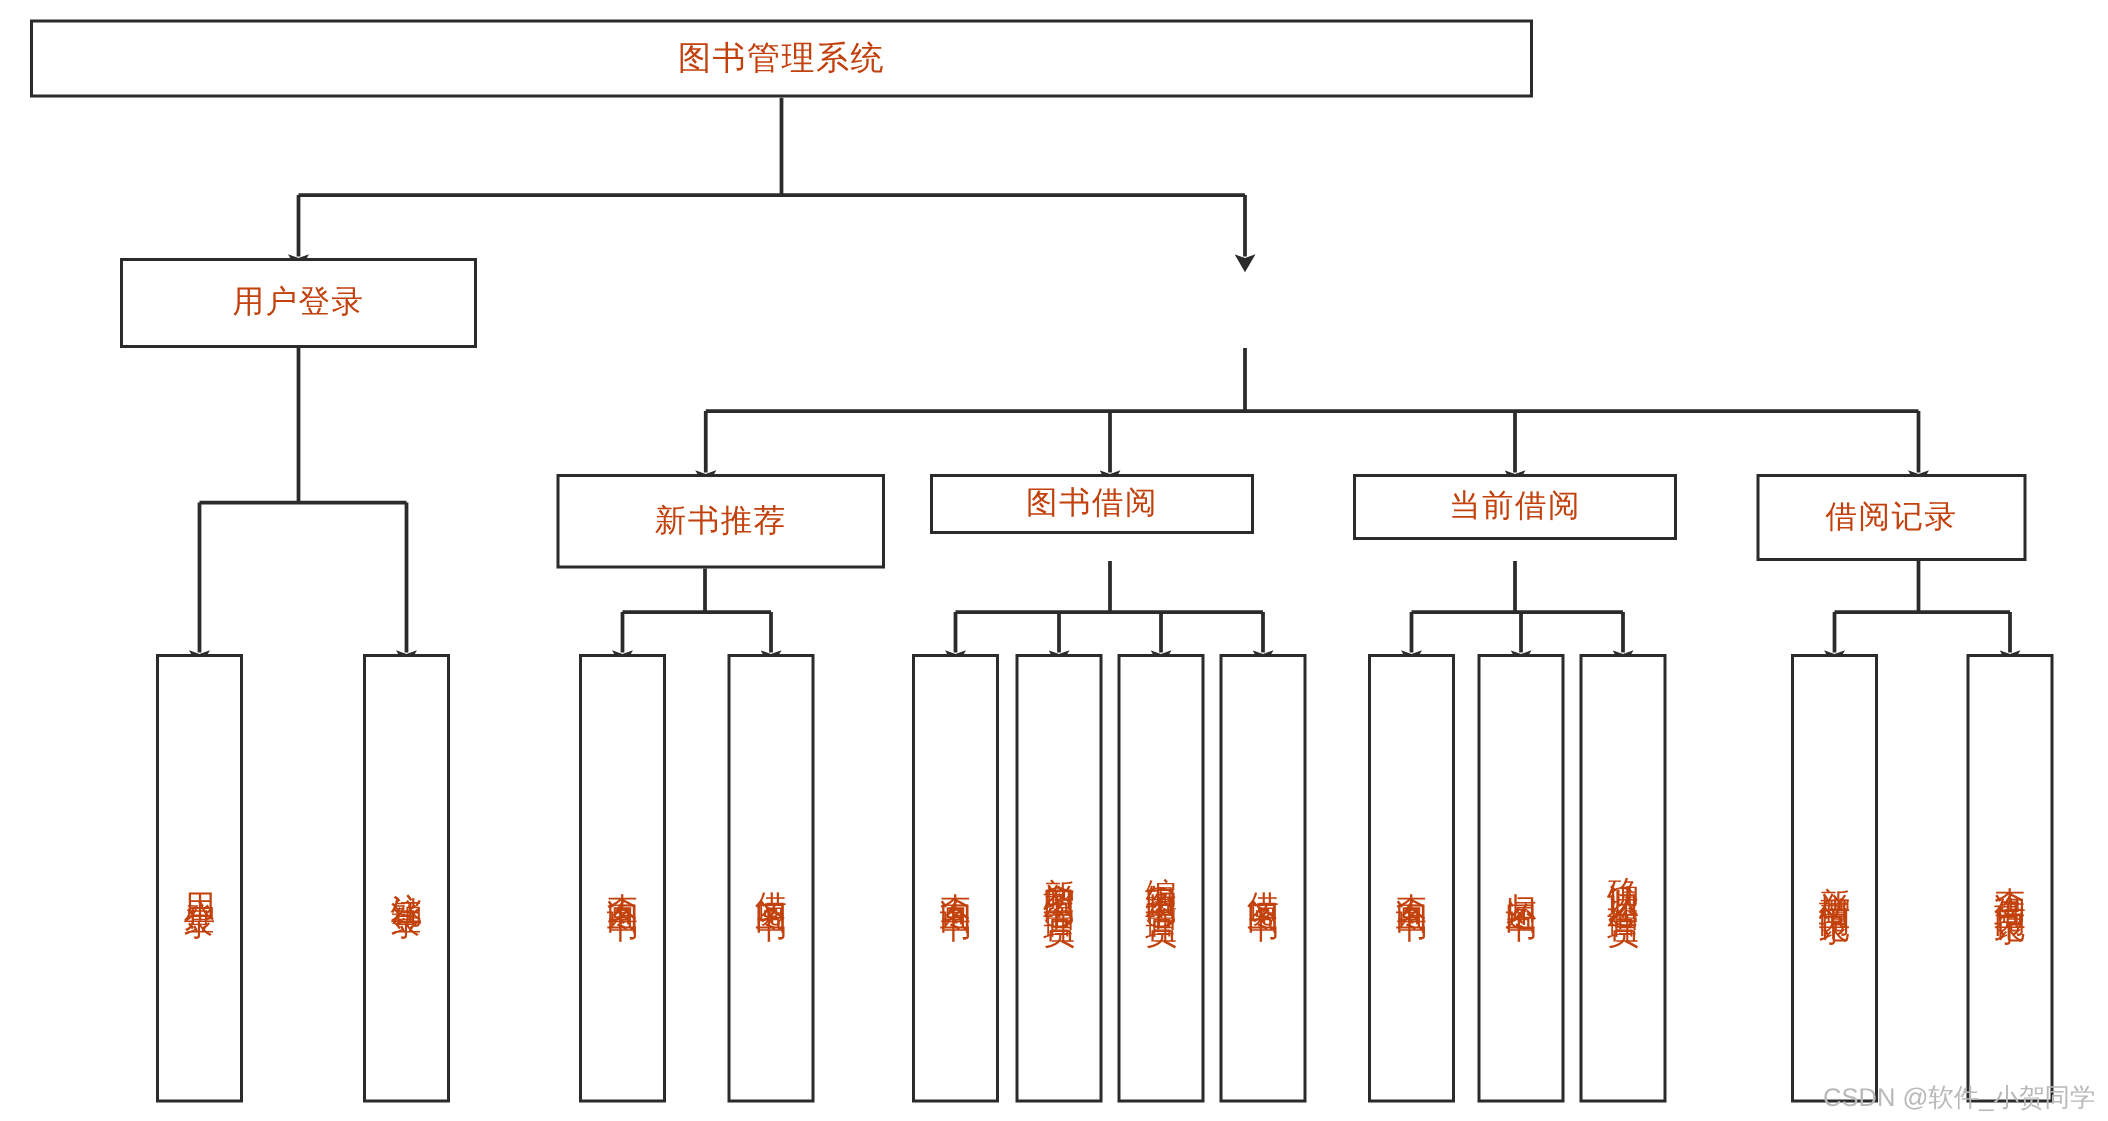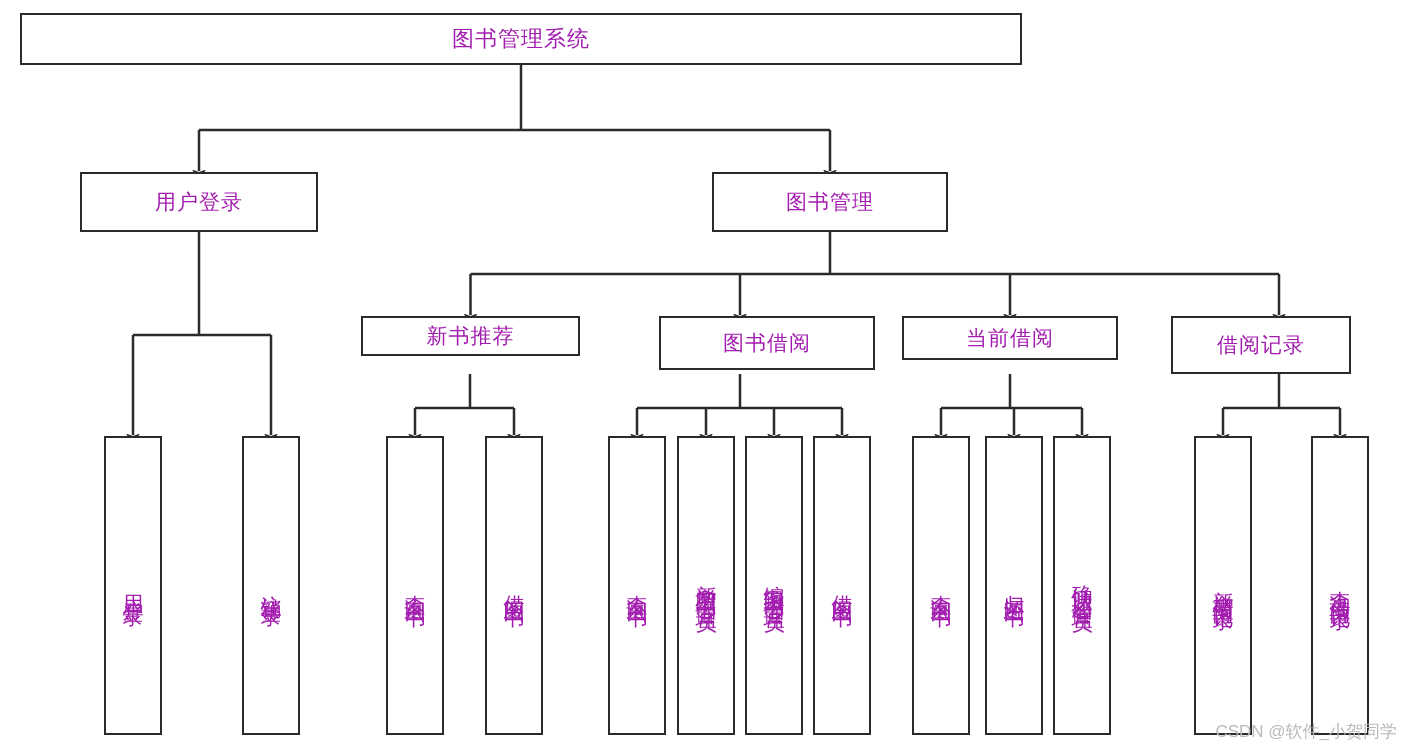--- a/index.html
+++ b/index.html
@@ -26,22 +26,23 @@
     pointer-events: none;
   }
   .node {
     position: absolute;
     box-sizing: border-box;
     border: 2px solid #2b2b2b;
     background: #ffffff;
     display: flex;
     align-items: center;
     justify-content: center;
-    color: #a21caf;
+    color: #c2410c;
     z-index: 2;
+    font-family: Liberation Serif, serif;
   }
   .node-h {
     font-size: 21px;
     letter-spacing: 1px;
     line-height: 1.2;
     white-space: nowrap;
   }
   .node-root .label { font-size: 22px; }
   .node-v {
     writing-mode: vertical-rl;
@@ -118,28 +119,25 @@
       </g>
   </svg>
 
   <div class="node node-h node-root" id="n-root" style="left: 20px; top: 13px; width: 1002px; height: 52px;">
     <span class="label">图书管理系统</span>
   </div>
 
   <div class="node node-h" id="n-l2-0" style="left: 80px; top: 172px; width: 238px; height: 60px;">
     <span class="label">用户登录</span>
   </div>
-  <div class="node node-h" id="n-l2-1" style="left: 712px; top: 172px; width: 236px; height: 60px;">
-    <span class="label">图书管理</span>
-  </div>
 
-  <div class="node node-h" id="n-l3-0" style="left: 361px; top: 316px; width: 219px; height: 40px;">
+  <div class="node node-h" id="n-l3-0" style="left: 371px; top: 316px; width: 219px; height: 63px;">
     <span class="label">新书推荐</span>
   </div>
-  <div class="node node-h" id="n-l3-1" style="left: 659px; top: 316px; width: 216px; height: 54px;">
+  <div class="node node-h" id="n-l3-1" style="left: 620px; top: 316px; width: 216px; height: 40px;">
     <span class="label">图书借阅</span>
   </div>
   <div class="node node-h" id="n-l3-2" style="left: 902px; top: 316px; width: 216px; height: 44px;">
     <span class="label">当前借阅</span>
   </div>
   <div class="node node-h" id="n-l3-3" style="left: 1171px; top: 316px; width: 180px; height: 58px;">
     <span class="label">借阅记录</span>
   </div>
 
   <div class="node node-v" id="n-lf-0" style="left: 104px; top: 436px; width: 58px; height: 299px;">

